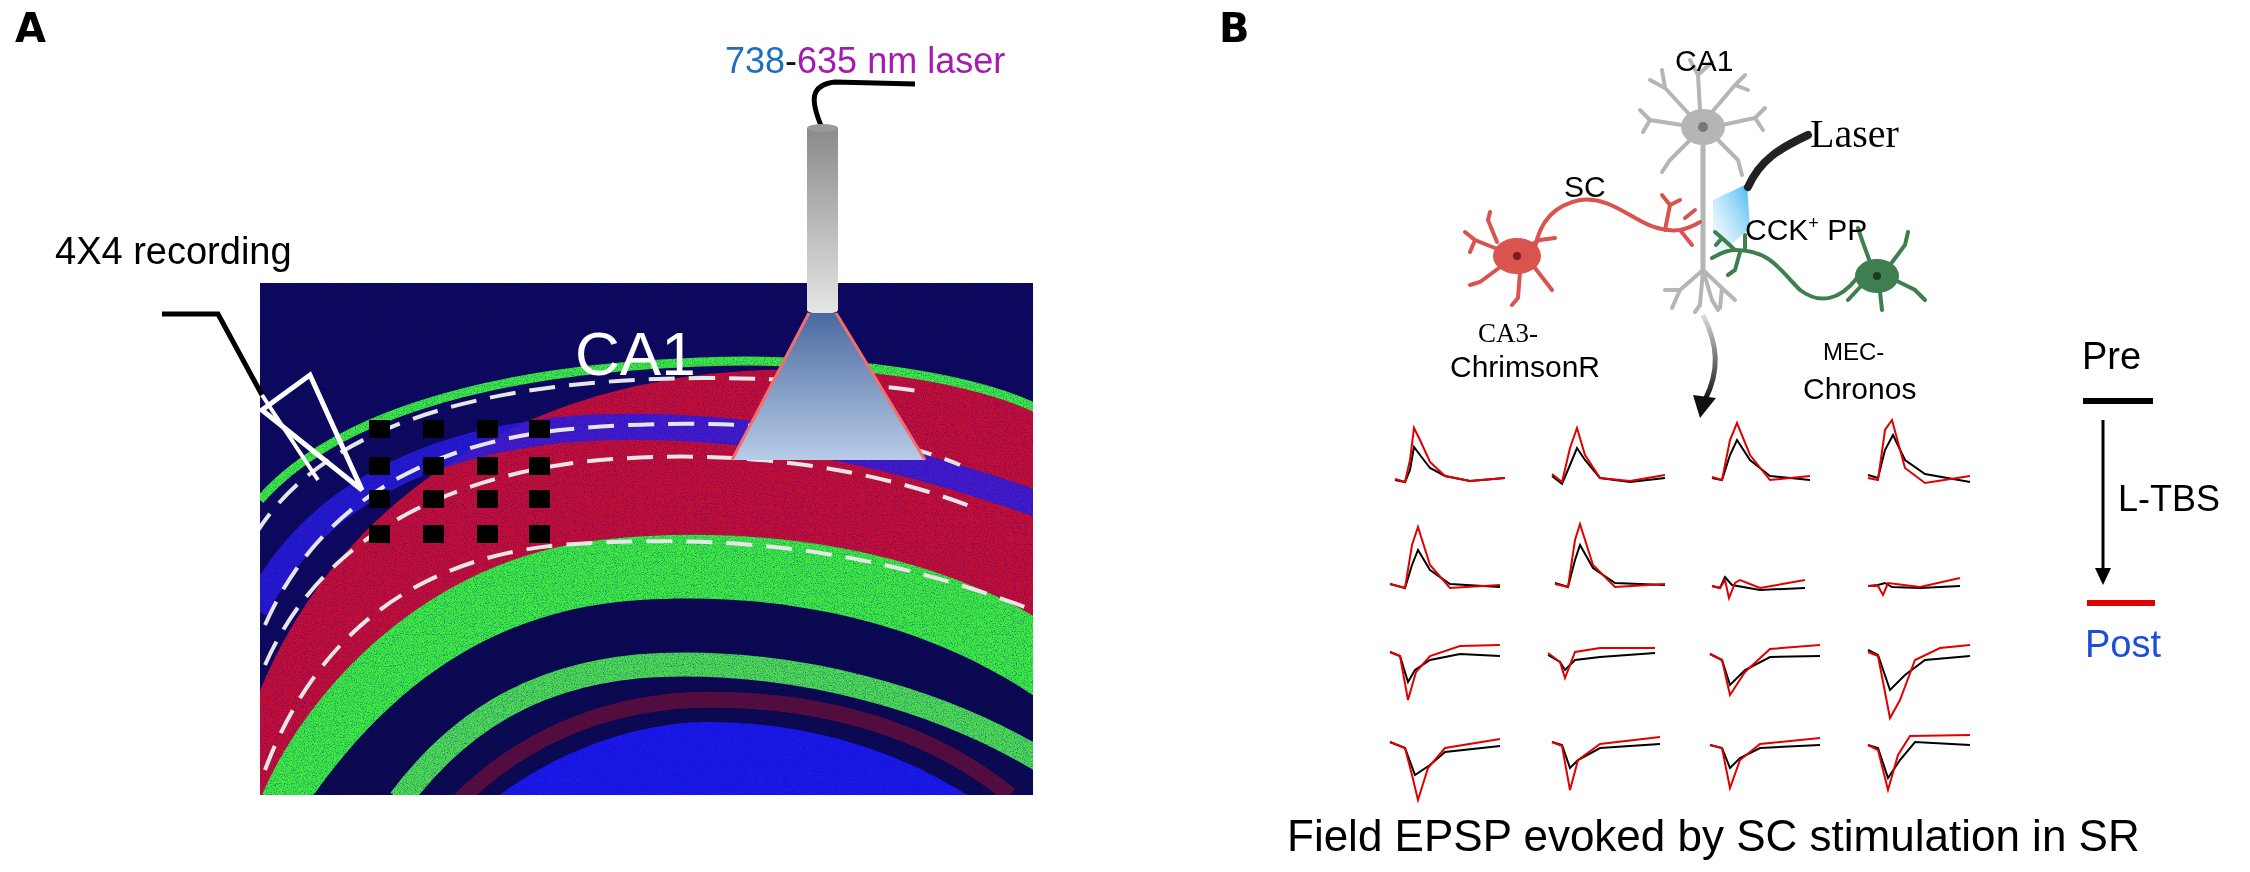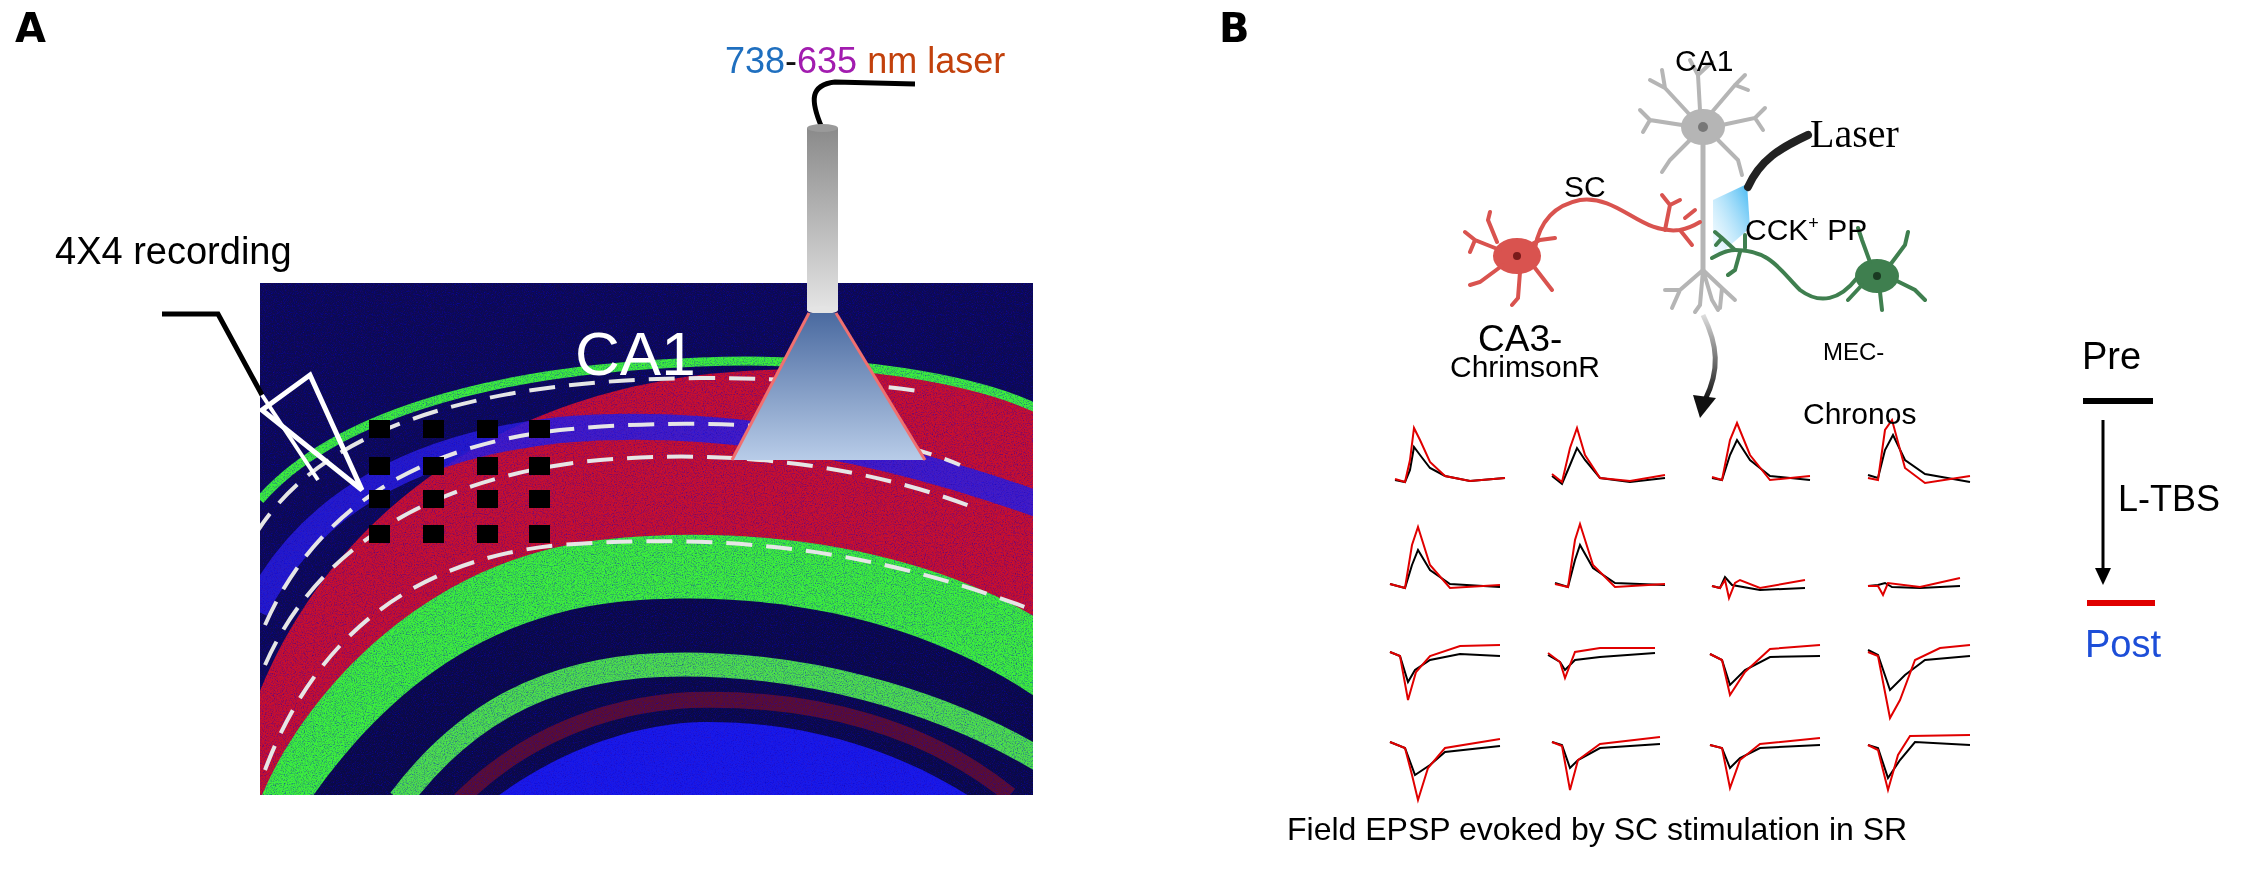--- a/index.html
+++ b/index.html
@@ -13,21 +13,21 @@
 </style>
 </head>
 <body>
 
 <div class="abs panel-label" style="left:15px; top:8px;">A</div>
 <div class="abs panel-label" style="left:1219px; top:8px;">B</div>
 
 <div>
 
   <div class="abs txt" style="left:725px; top:40px; font-size:36px;">
-    <span style="color:#1f6fbf">738</span><span style="color:#111">-</span><span style="color:#a21caf">635</span><span style="color:#c2410c"> nm laser</span>
+    <span style="color:#1f6fbf">738</span><span style="color:#111">-</span><span style="color:#a21caf">635</span><span style="color:#a21caf"> nm laser</span>
   </div>
 
   <div class="abs txt" style="left:55px; top:230px; font-size:38px;text-align:right;">4X4 recording</div>
 
   <svg width="2250" height="872">
     <defs>
       <clipPath id="histClip">
           <rect x="260" y="283" width="773" height="512"></rect>
         </clipPath>
       <filter id="noise" x="0" y="0" width="100%" height="100%">
@@ -208,23 +208,23 @@
       <path stroke="#e00000" d="M1710 745 L1722 748 L1730 788 L1740 760 L1760 744 L1820 738"></path>
       <path stroke="#000" d="M1868 745 L1878 748 L1888 778 L1900 760 L1915 742 L1970 745"></path>
       <path stroke="#e00000" d="M1868 745 L1878 750 L1888 790 L1898 755 L1910 736 L1970 735"></path>
     </g>
   </svg>
 
   <div class="abs txt" style="left:1675px; top:44px; font-size:30px;">CA1</div>
   <div class="abs txt" style="left:1810px; top:110px; font-size:40px;font-family:Liberation Serif, serif;">Laser</div>
   <div class="abs txt" style="left:1564px; top:170px; font-size:30px;text-align:right;">SC</div>
   <div class="abs txt" style="left:1745px; top:213px; font-size:30px;"><span>CCK</span><span class="sup">+</span><span> PP</span></div>
-  <div class="abs txt" style="left:1478px; top:318px; font-size:37px;">CA3-</div>
+  <div class="abs txt" style="left:1478px; top:318px; font-size:27px;font-family:Liberation Serif, serif;">CA3-</div>
   <div class="abs txt" style="left:1450px; top:350px; font-size:30px;text-align:right;">ChrimsonR</div>
   <div class="abs txt" style="left:1823px; top:338px; font-size:24px;">MEC-</div>
-  <div class="abs txt" style="left:1803px; top:372px; font-size:30px;margin-top:25px;">Chronos</div>
+  <div class="abs txt" style="left:1803px; top:372px; font-size:30px;">Chronos</div>
 
   <div class="abs txt" style="left:2082px; top:335px; font-size:38px;">Pre</div>
   <div class="abs txt" style="left:2118px; top:478px; font-size:36px;">L-TBS</div>
   <div class="abs txt" style="left:2085px; top:623px; font-size:38px; color:#1d4ed8;">Post</div>
 
-  <div class="abs txt" style="left:1287px; top:811px; font-size:32px;">Field EPSP evoked by SC stimulation in SR</div>
+  <div class="abs txt" style="left:1287px; top:811px; font-size:44px;">Field EPSP evoked by SC stimulation in SR</div>
 </div>
 
 </body></html>

